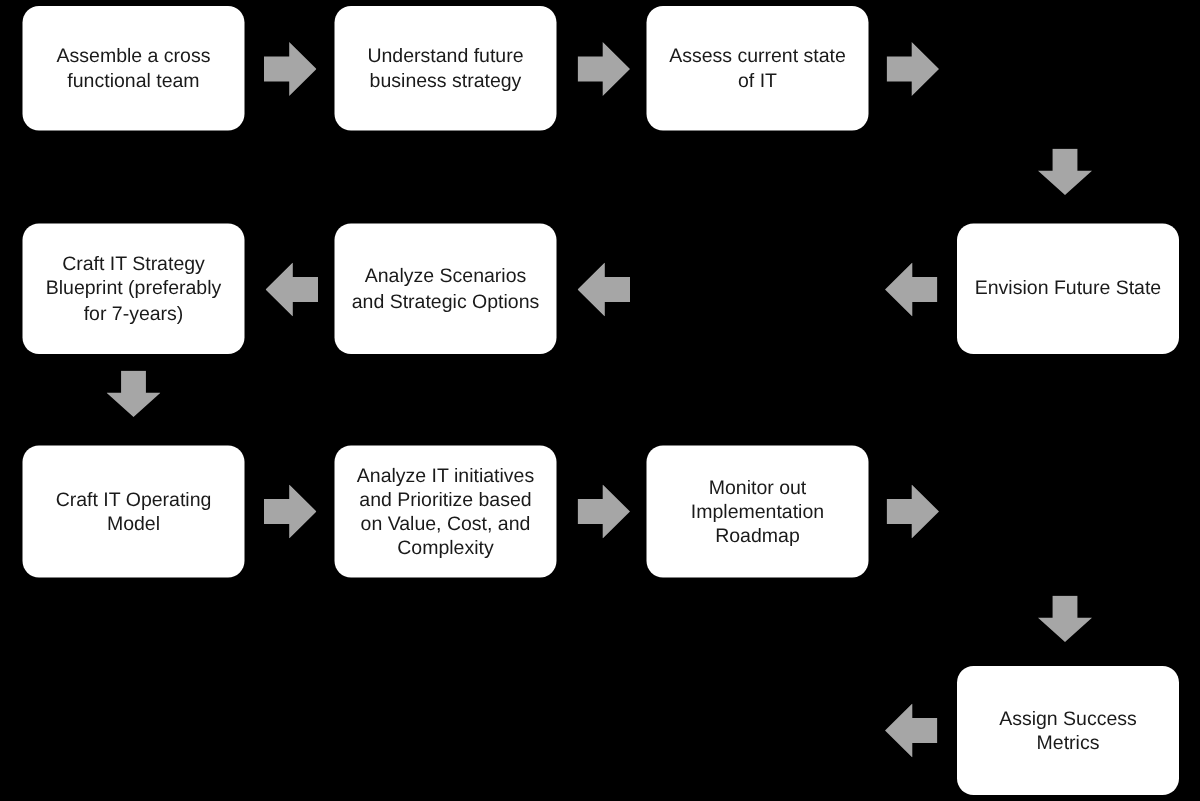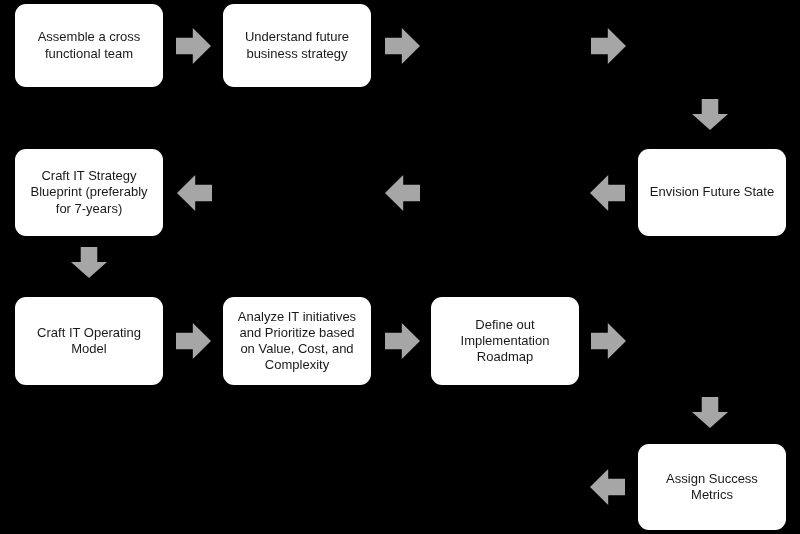--- a/index.html
+++ b/index.html
@@ -52,33 +52,37 @@
 </style>
 </head>
 <body>
 
 <div class="canvas">
 
   <div class="box r1 c1">Assemble a cross
 functional team</div>
   <div class="box r1 c2">Understand future
 business strategy</div>
+  <div class="box r1 c3">Assess current state
+of IT</div>
 
   <div class="box r2 c4">Envision Future State</div>
+  <div class="box r2 c2">Analyze Scenarios
+and Strategic Options</div>
   <div class="box r2 c1">Craft IT Strategy
 Blueprint (preferably
 for 7-years)</div>
 
   <div class="box r3 c1">Craft IT Operating
 Model</div>
   <div class="box r3 c2">Analyze IT initiatives
 and Prioritize based
 on Value, Cost, and
 Complexity</div>
-  <div class="box r3 c3">Define out
+  <div class="box r3 c3">Monitor out
 Implementation
 Roadmap</div>
 
   <div class="box r4 c4">Assign Success
 Metrics</div>
 
   <div class="arrow h right a1"></div>
   <div class="arrow h right a2"></div>
   <div class="arrow h right a3"></div>
   <div class="arrow v down  a4"></div>

